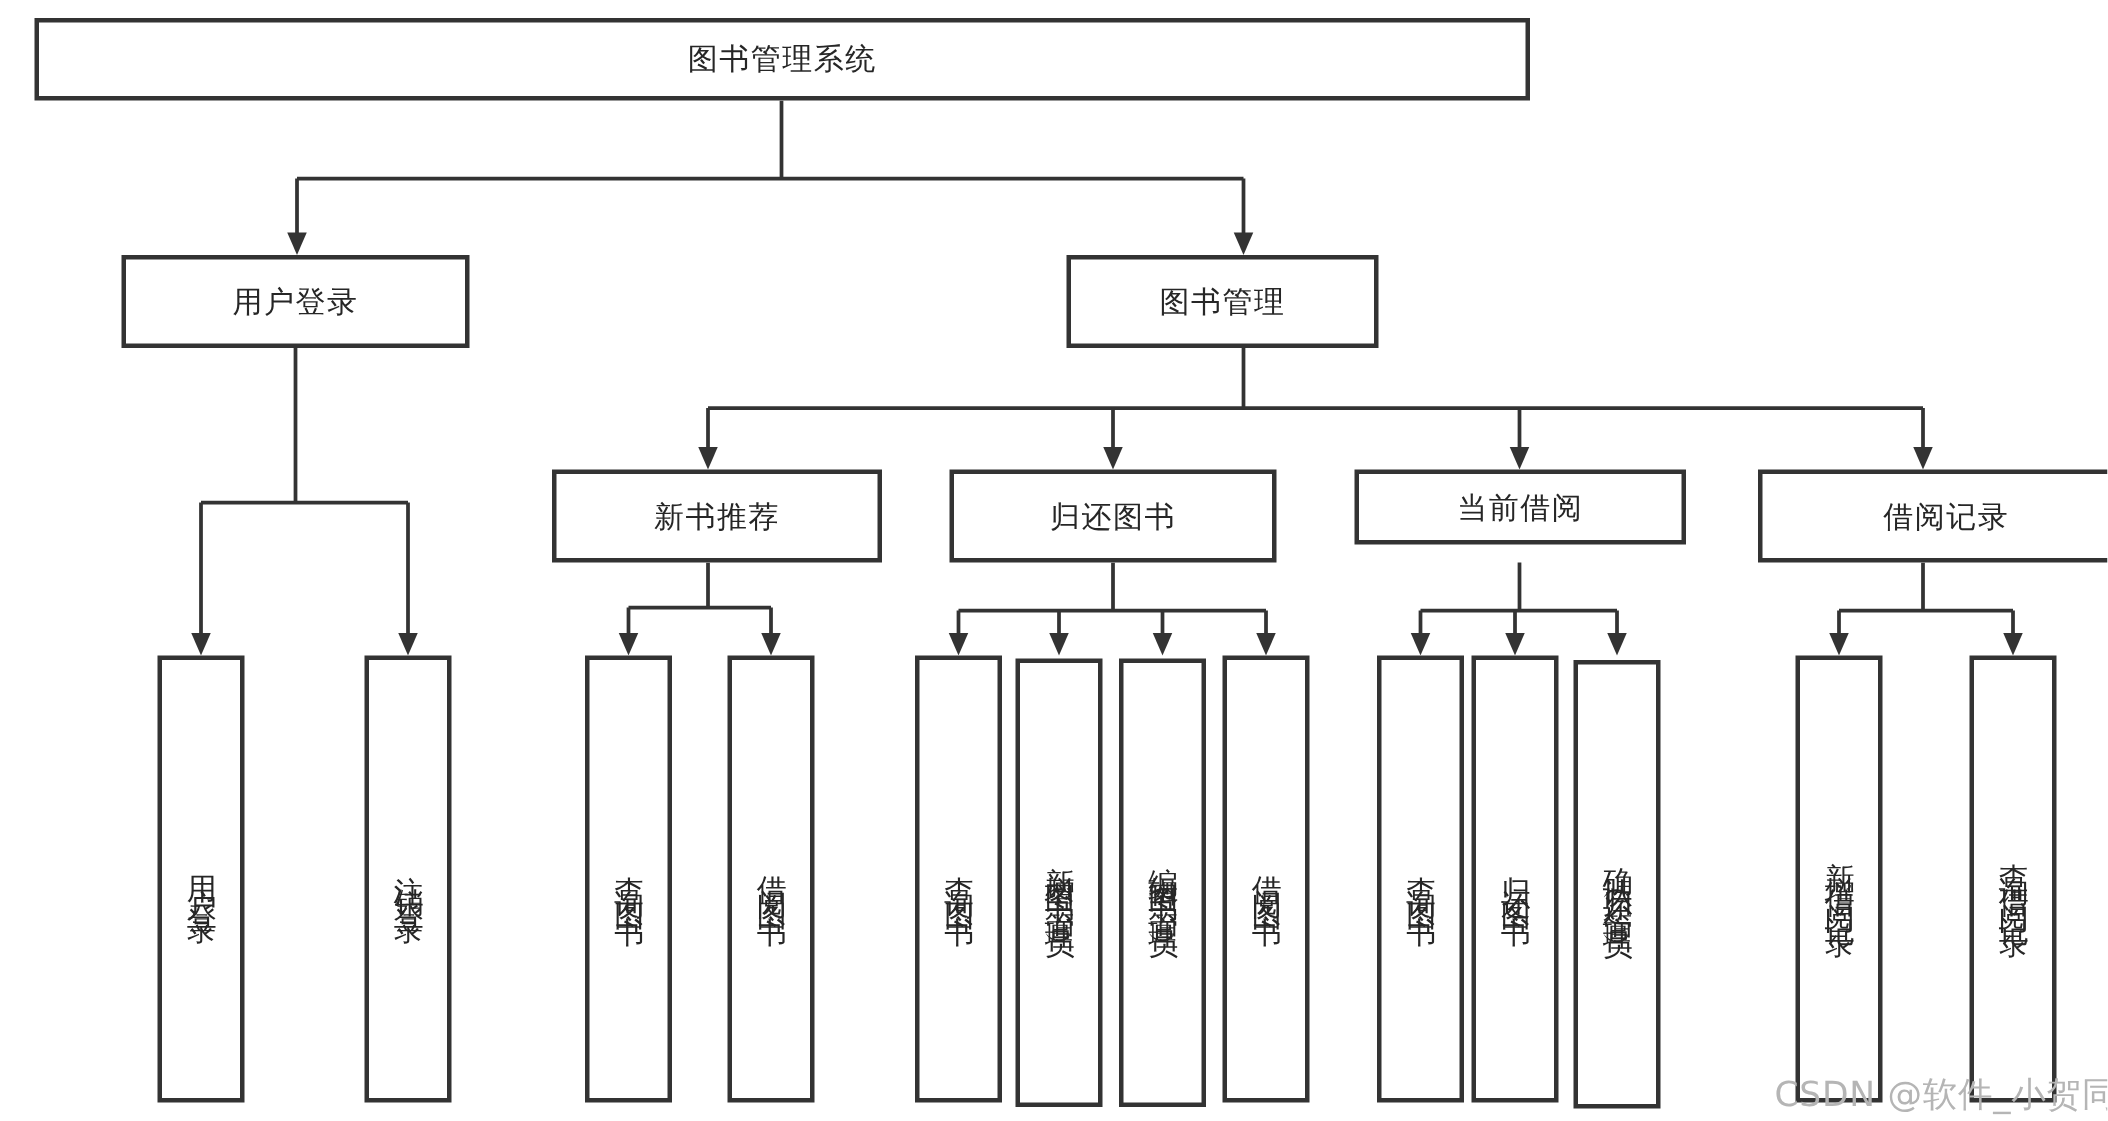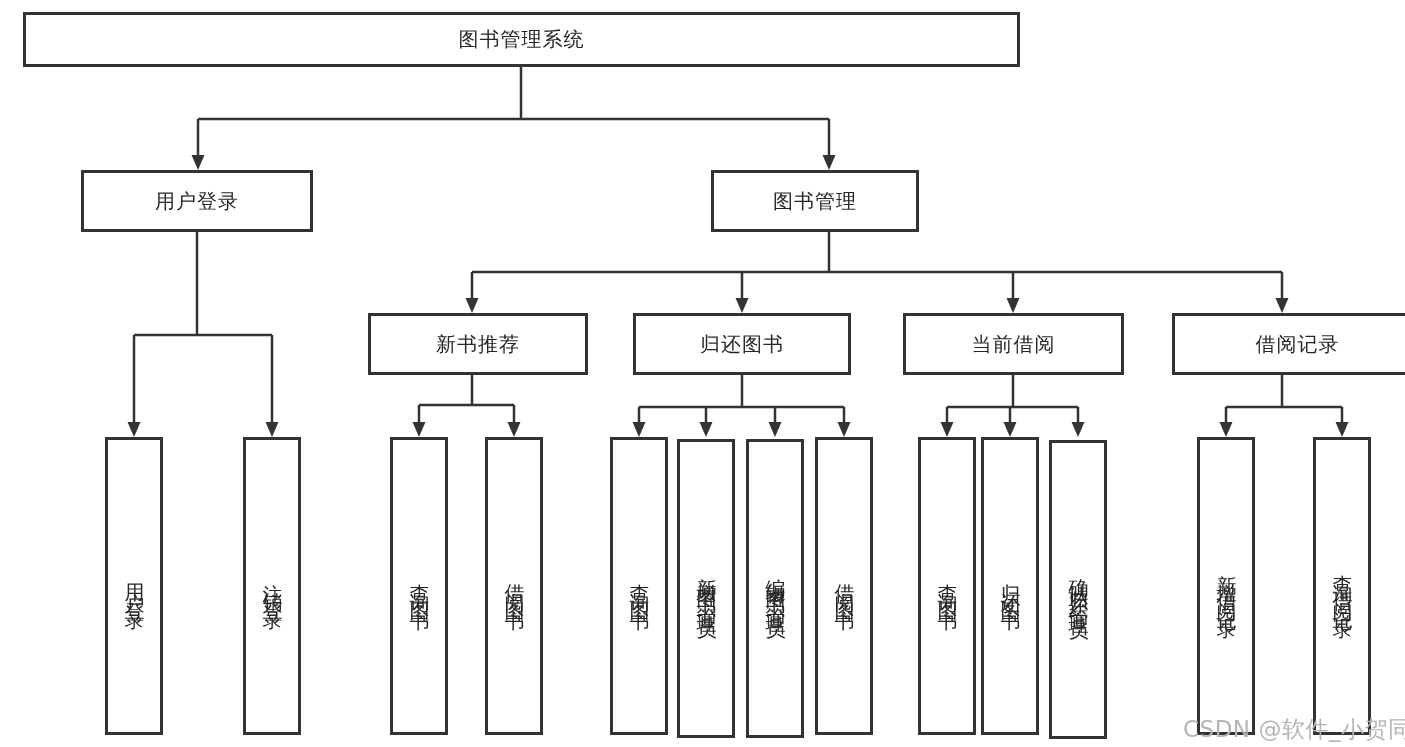--- a/index.html
+++ b/index.html
@@ -109,21 +109,21 @@
       <polygon points="1342,437 1335.5,422 1348.5,422" fill="#333333"></polygon>
     </svg>
 
   <div class="node" style="left:23px;top:12px;width:997px;height:55px">图书管理系统</div>
 
   <div class="node" style="left:81px;top:170px;width:232px;height:62px">用户登录</div>
   <div class="node" style="left:711px;top:170px;width:208px;height:62px">图书管理</div>
 
   <div class="node" style="left:368px;top:313px;width:220px;height:62px">新书推荐</div>
   <div class="node" style="left:633px;top:313px;width:218px;height:62px">归还图书</div>
-  <div class="node" style="left:903px;top:313px;width:221px;height:62px">当前借阅</div>
+  <div class="node" style="left:903px;top:313px;width:221px;height:50px">当前借阅</div>
   <div class="node" style="left:1172px;top:313px;width:251px;height:62px">借阅记录</div>
 
   <div class="leaf" style="left:105px;top:437px;width:58px;height:298px">用户登录</div>
   <div class="leaf" style="left:243px;top:437px;width:58px;height:298px">注销登录</div>
 
   <div class="leaf" style="left:390px;top:437px;width:58px;height:298px">查询图书</div>
   <div class="leaf" style="left:485px;top:437px;width:58px;height:298px">借阅图书</div>
 
   <div class="leaf" style="left:610px;top:437px;width:58px;height:298px">查询图书</div>
   <div class="leaf dense" style="left:677px;top:439px;width:58px;height:299px">新增图书（管理员）</div>

